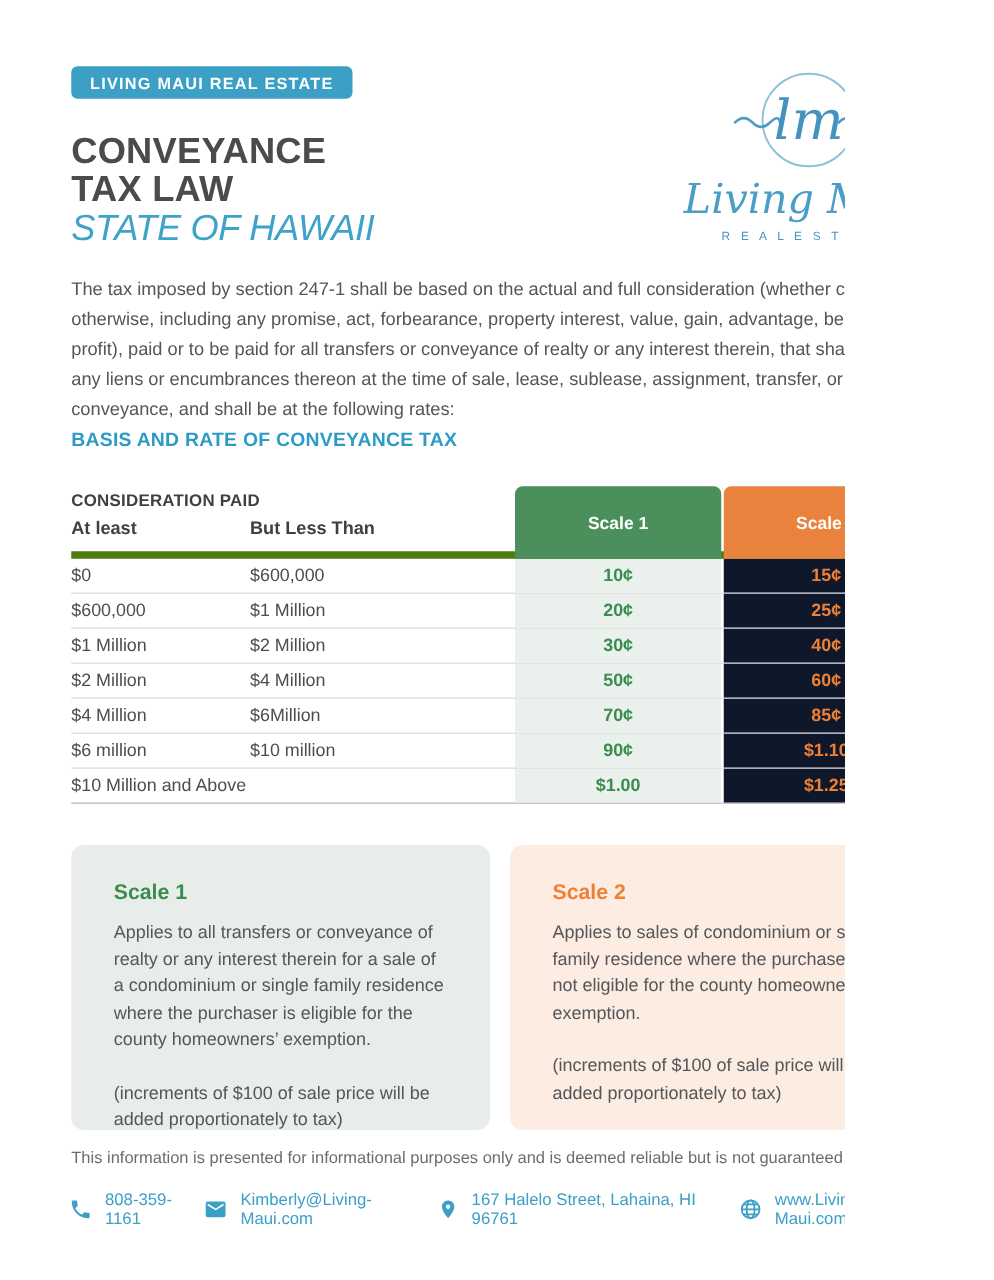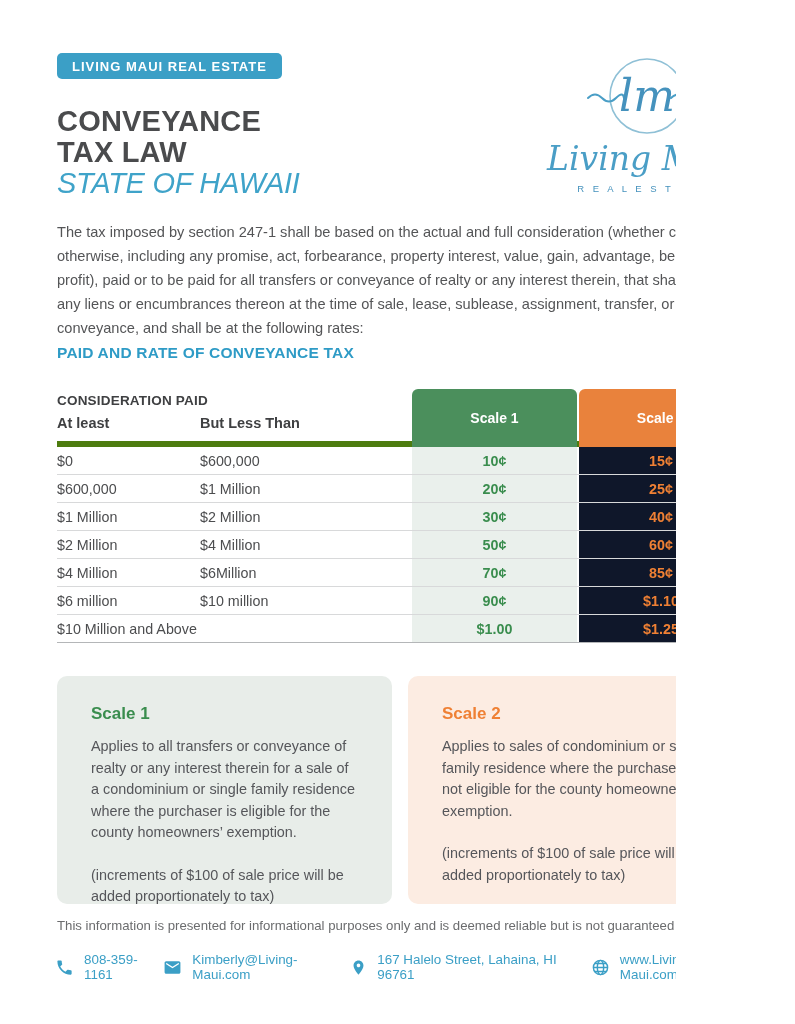--- a/index.html
+++ b/index.html
@@ -104,21 +104,21 @@
       <path d="M48 50 q7 -7 14 0 t14 0 t8 0" fill="none" stroke="#4a9ec6" stroke-width="2" stroke-linecap="round"></path>
       <path d="M131 50 q7 -7 14 0 t14 0 t8 0" fill="none" stroke="#4a9ec6" stroke-width="2" stroke-linecap="round"></path>
       <text x="107" y="63" text-anchor="middle" font-family="DejaVu Serif, serif" font-style="italic" font-size="44" fill="#4592bd">lm</text>
       <text x="107" y="122" text-anchor="middle" font-family="DejaVu Serif, serif" font-style="italic" font-size="33" fill="#4a9ec6">Living Maui</text>
       <text x="107" y="144" text-anchor="middle" font-family="Liberation Sans, sans-serif" font-size="9.5" letter-spacing="3" fill="#4592bd">R E A L   E S T A T E</text>
     </svg>
   </div>
 
   <p class="intro">The tax imposed by section 247-1 shall be based on the actual and full consideration (whether cash or otherwise, including any promise, act, forbearance, property interest, value, gain, advantage, benefit, or profit), paid or to be paid for all transfers or conveyance of realty or any interest therein, that shall include any liens or encumbrances thereon at the time of sale, lease, sublease, assignment, transfer, or conveyance, and shall be at the following rates:</p>
 
-  <div class="section-heading">PAID AND RATE OF CONVEYANCE TAX</div>
+  <div class="section-heading">BASIS AND RATE OF CONVEYANCE TAX</div>
 
   <div class="tax-table">
     <div class="thead">
       <div class="group-header">CONSIDERATION PAID</div>
       <div class="col-label at-least">At least</div>
       <div class="col-label less-than">But Less Than</div>
       <div class="scale-head s1">Scale 1</div>
       <div class="scale-head s2">Scale 2</div>
     </div>
 

